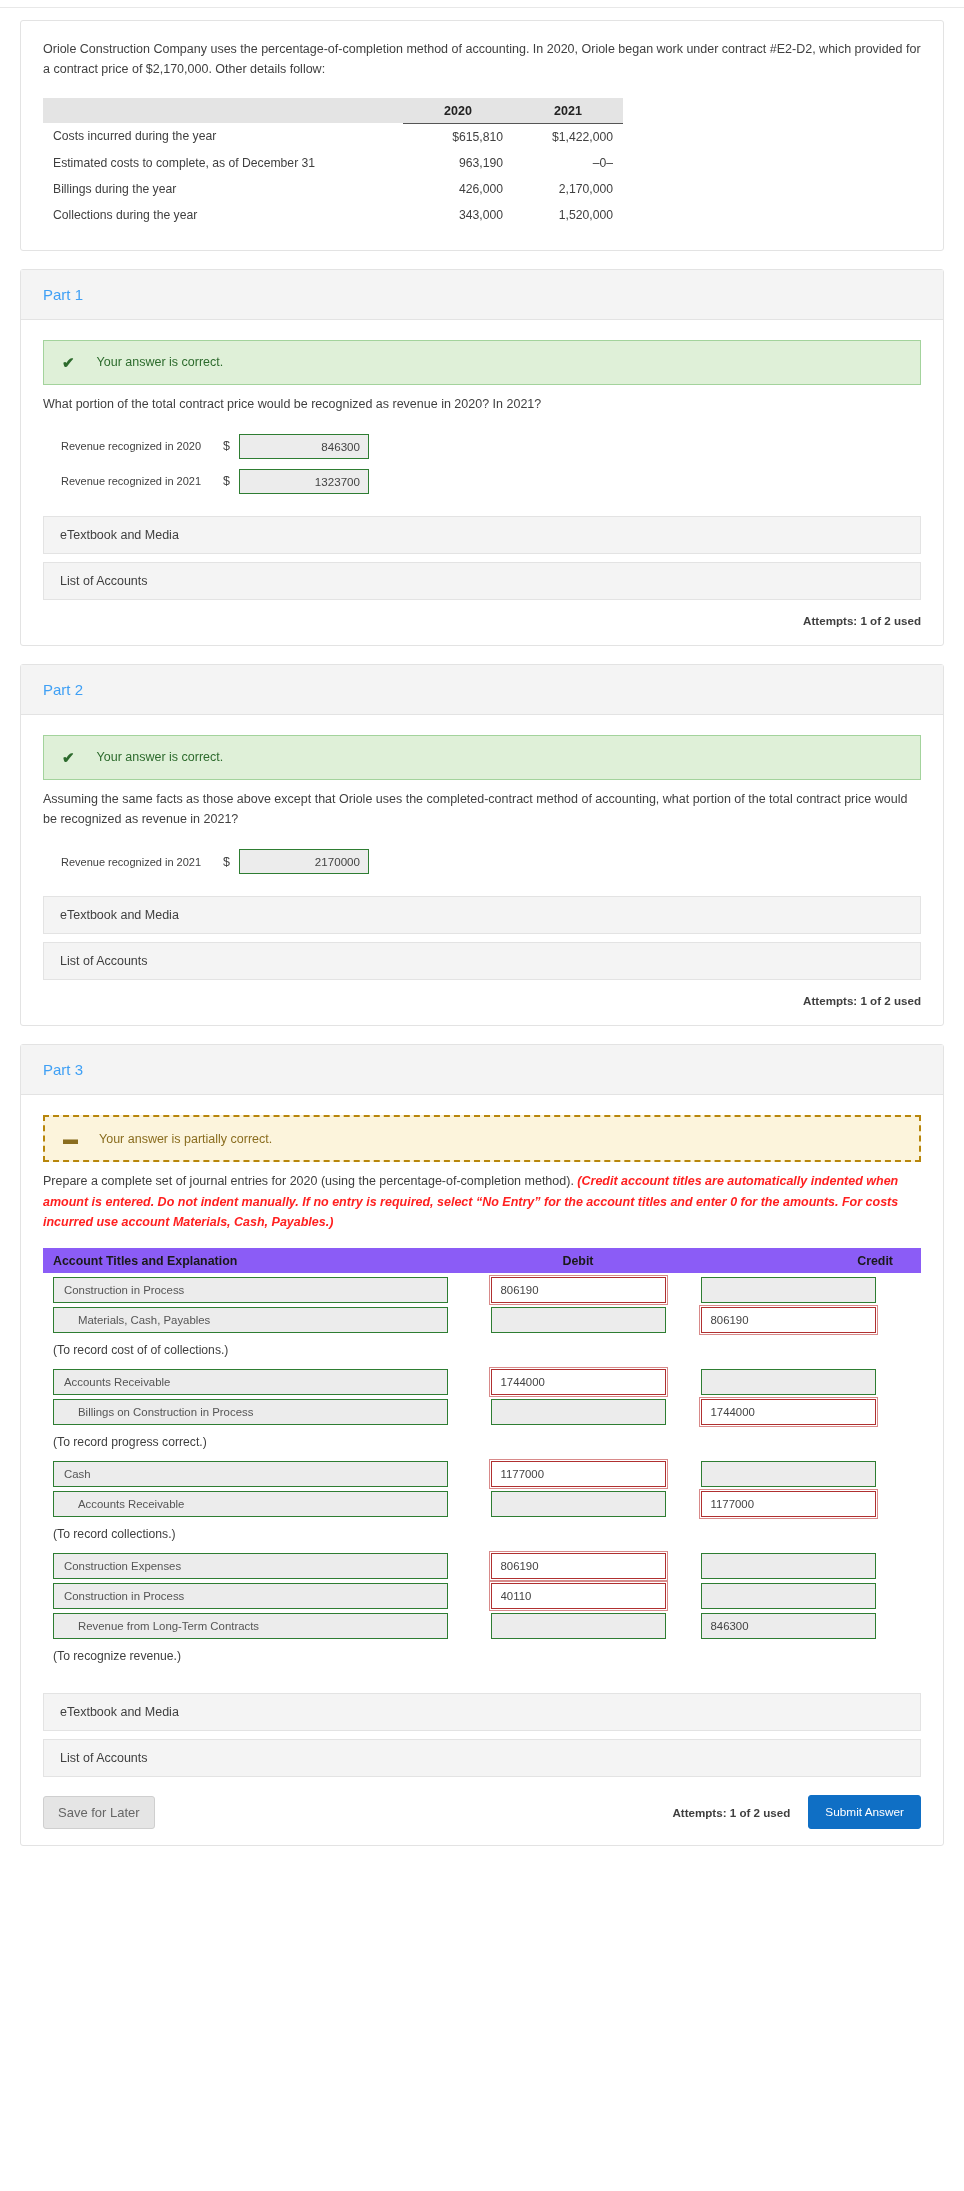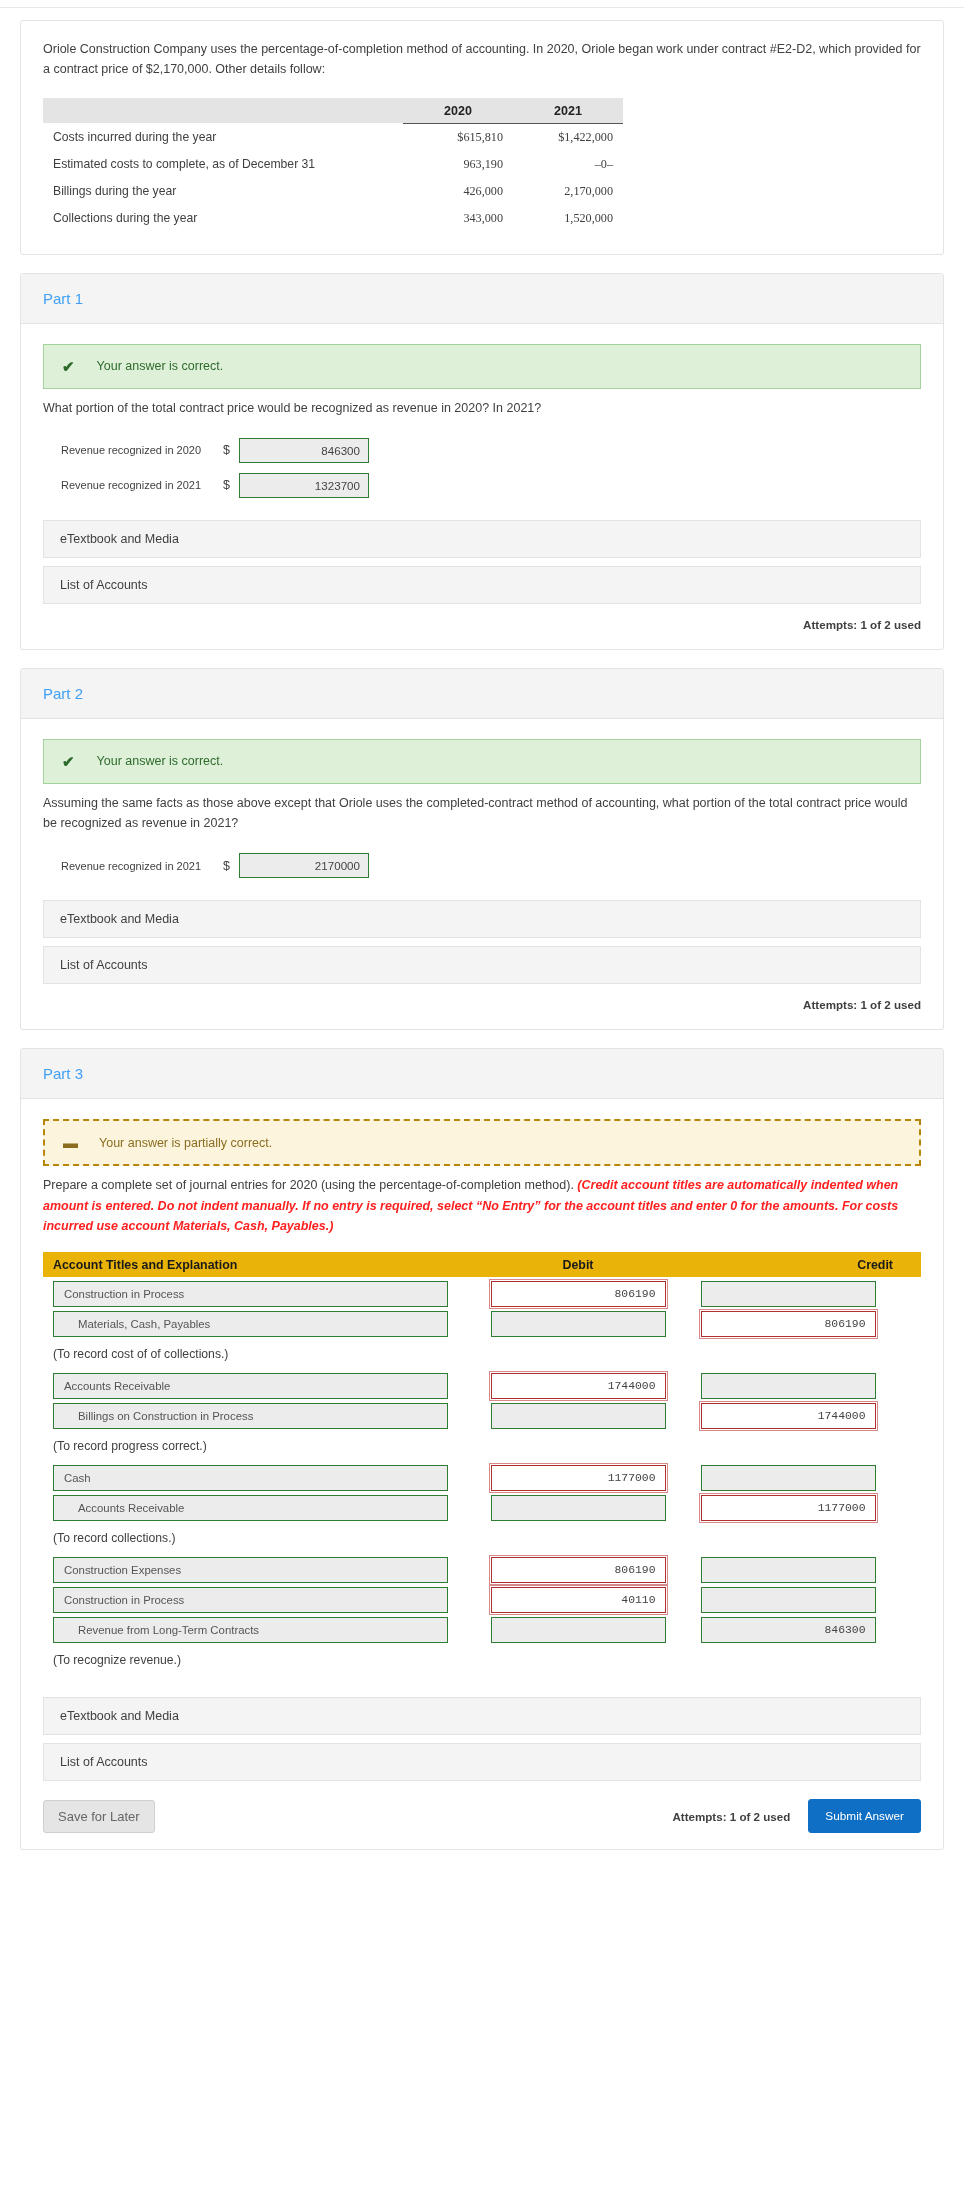--- a/index.html
+++ b/index.html
@@ -48,21 +48,21 @@
     border-bottom: 1px solid #555;
   }
   table.facts th.blank {
     background: #e4e4e4;
     border-bottom: none;
   }
   table.facts td {
     padding: 6px 10px;
     color: #3f3f3f;
   }
-  table.facts td.num { text-align: right; width: 110px; font-family: Liberation Serif, serif; }
+  table.facts td.num { text-align: right; width: 110px; }
   table.facts td.lbl { text-align: left; }
 
   
   .part-head {
     background: #f4f4f4;
     border-bottom: 1px solid #e3e3e3;
     padding: 16px 22px;
   }
   .part-title {
     color: #3fa0f5;
@@ -148,21 +148,21 @@
     text-align: right;
     font-size: 11.6px;
     font-weight: bold;
     color: #3f3f3f;
     margin: 14px 22px 18px 22px;
   }
 
   
   .jtable-wrap { margin: 16px 22px 0 22px; }
   .jhead {
-    background: #eab308;
+    background: #8b5cf6;
     display: flex;
     font-weight: bold;
     font-size: 12.4px;
     color: #1a1a1a;
     padding: 6px 0 5px 0;
   }
   .jhead .c1 { width: 430px; padding-left: 10px; }
   .jhead .c2 { width: 210px; text-align: center; }
   .jhead .c3 { width: 210px; text-align: right; }
 
@@ -180,24 +180,23 @@
     font-family: "Liberation Sans", sans-serif;
     color: #555;
   }
   input.acct.indent { padding-left: 24px; }
 
   input.amt {
     width: 175px;
     height: 26px;
     background: #ececec;
     border: 1px solid #2e7d32;
-    text-align: right;
     padding: 0 9px;
     font-size: 11.4px;
-    font-family: Liberation Mono, monospace;
+    font-family: Liberation Sans, sans-serif;
     color: #444;
   }
   input.amt.wrong {
     background: #ffffff;
     border: 1px solid #b03030;
     outline: 1px solid #d88a8a;
     outline-offset: 1px;
   }
 
   .jnote {

